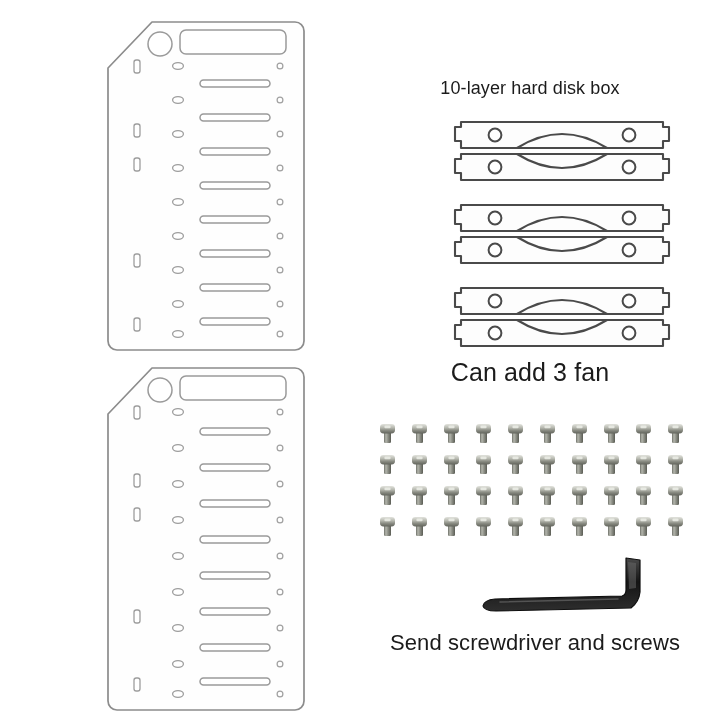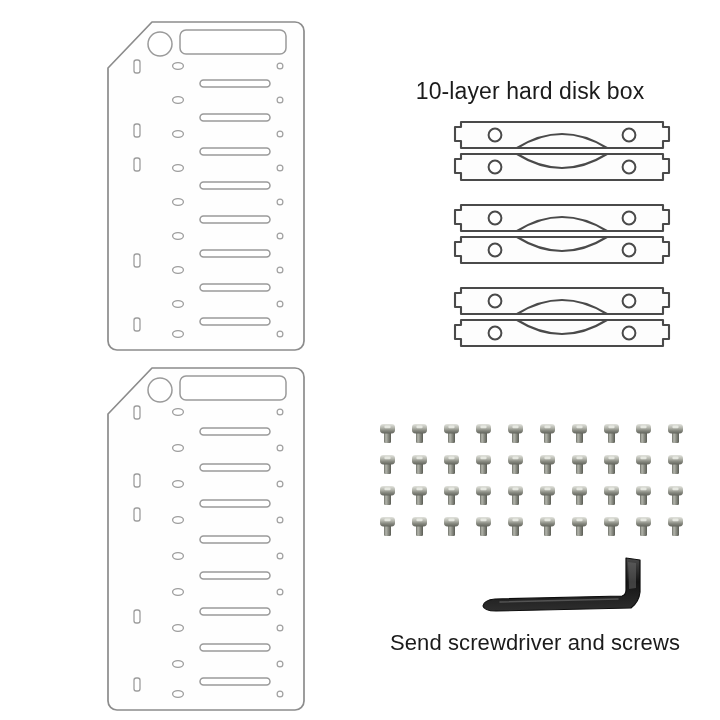--- a/index.html
+++ b/index.html
@@ -28,21 +28,21 @@
     font-family: "Liberation Sans", sans-serif;
     font-weight: 400;
     white-space: nowrap;
     text-align: center;
     letter-spacing: 0.1px;
   }
   #label-title {
     left: 360px;
     top: 78px;
     width: 340px;
-    font-size: 23px;
+    font-size: 18px;
   }
   #label-fan {
     left: 380px;
     top: 358px;
     width: 300px;
     font-size: 25px;
   }
   #label-screwdriver {
     left: 365px;
     top: 630px;
@@ -311,16 +311,17 @@
                L 622 596
                Q 626 595 626 590
                Z" fill="url(#toolGrad)" stroke="#0e0e0e" stroke-width="1.2" stroke-linejoin="round"></path>
       <path d="M 628 562 L 636 563 L 636 588 L 629 589 Z" fill="#6b6b6b" opacity="0.5"></path>
       <path d="M 500 602 L 618 599" stroke="#7a7a7a" stroke-width="1.6" opacity="0.55" stroke-linecap="round"></path>
     </g>
   </svg>
 
   <div class="label" id="label-title">10-layer hard disk box</div>
 
+  <div class="label" id="label-fan">Can add 3 fan</div>
 
   <div class="label" id="label-screwdriver">Send screwdriver and screws</div>
 
 </div>
 
 </body></html>

